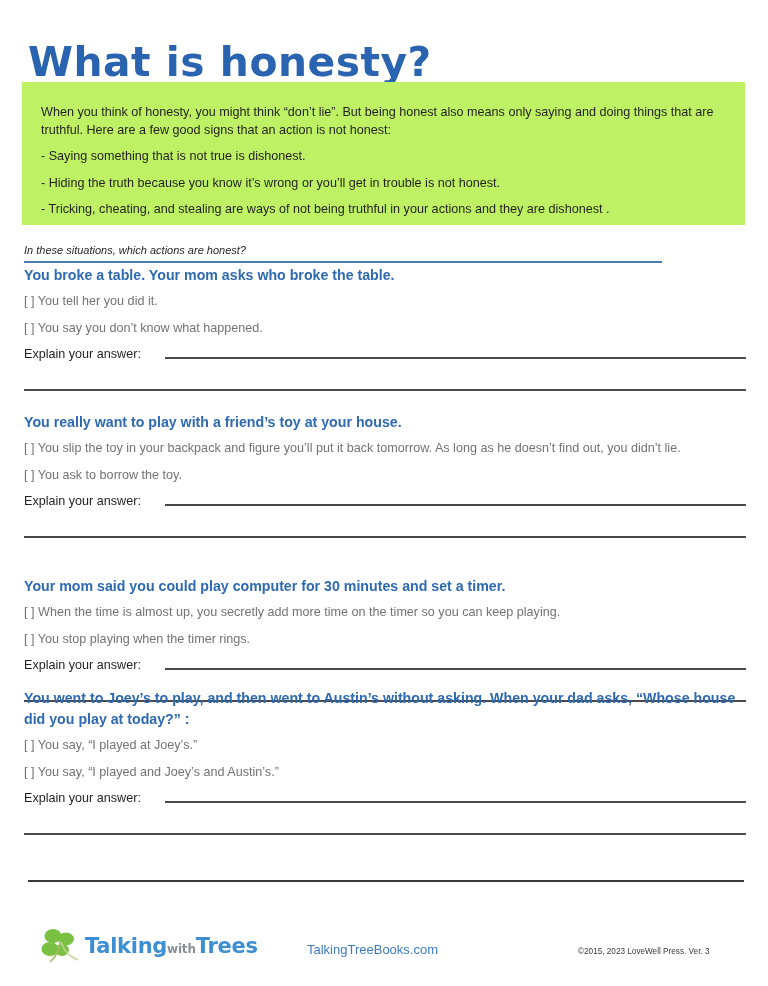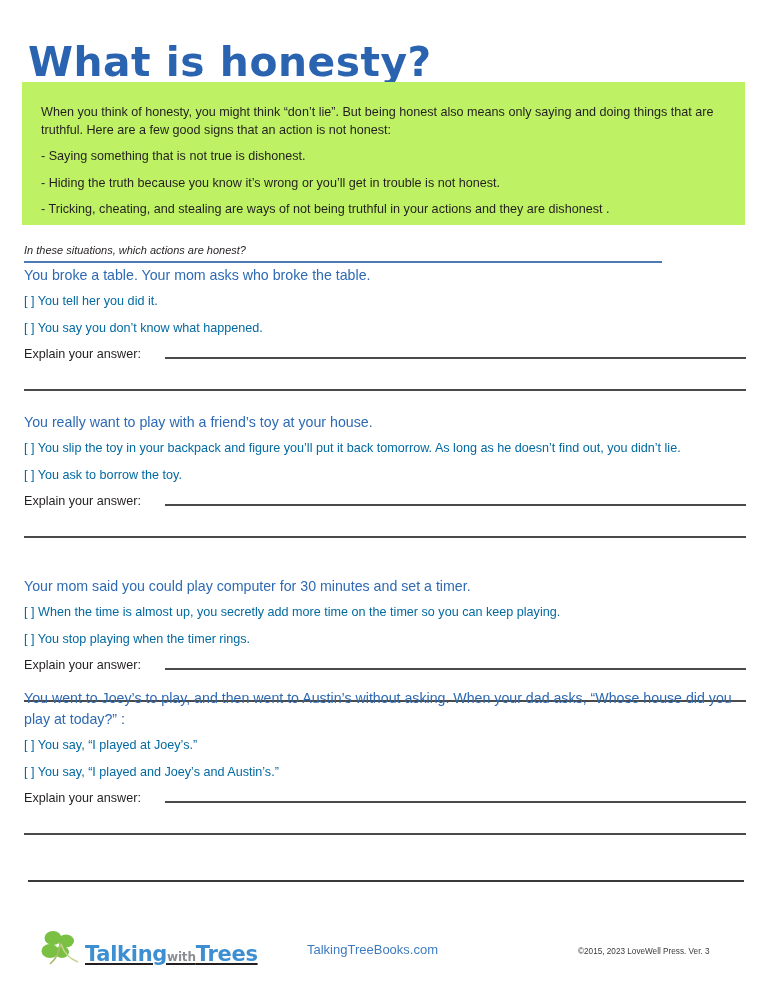--- a/index.html
+++ b/index.html
@@ -95,29 +95,29 @@
   }
 
   
   .question {
     position: absolute;
     left: 24px;
     width: 722px;
   }
   .q-heading {
     font-size: 14.2px;
-    font-weight: normal;
+    font-weight: bold;
     color: #2e6ab3;
     line-height: 21px;
     margin-bottom: 7px;
   }
   .q-option {
     font-size: 12.6px;
     line-height: 17.5px;
-    color: #0369a1;
+    color: #737373;
     margin-bottom: 9px;
   }
 
   .explain-row {
     display: flex;
     align-items: flex-end;
     margin-top: 4px;
   }
   .explain-label {
     font-size: 12.6px;
@@ -153,23 +153,22 @@
     left: 0;
     top: 925px;
     width: 768px;
     height: 50px;
   }
   .logo {
     position: absolute;
     left: 40px;
     top: 0;
     display: flex;
-    align-items: flex-end;
+    align-items: center;
     height: 44px;
-    text-decoration: underline;
   }
   .logo-mark {
     width: 44px;
     height: 40px;
     margin-right: 1px;
   }
   .logo-text {
     font-family: "DejaVu Sans", sans-serif;
     font-weight: bold;
     font-size: 21px;

